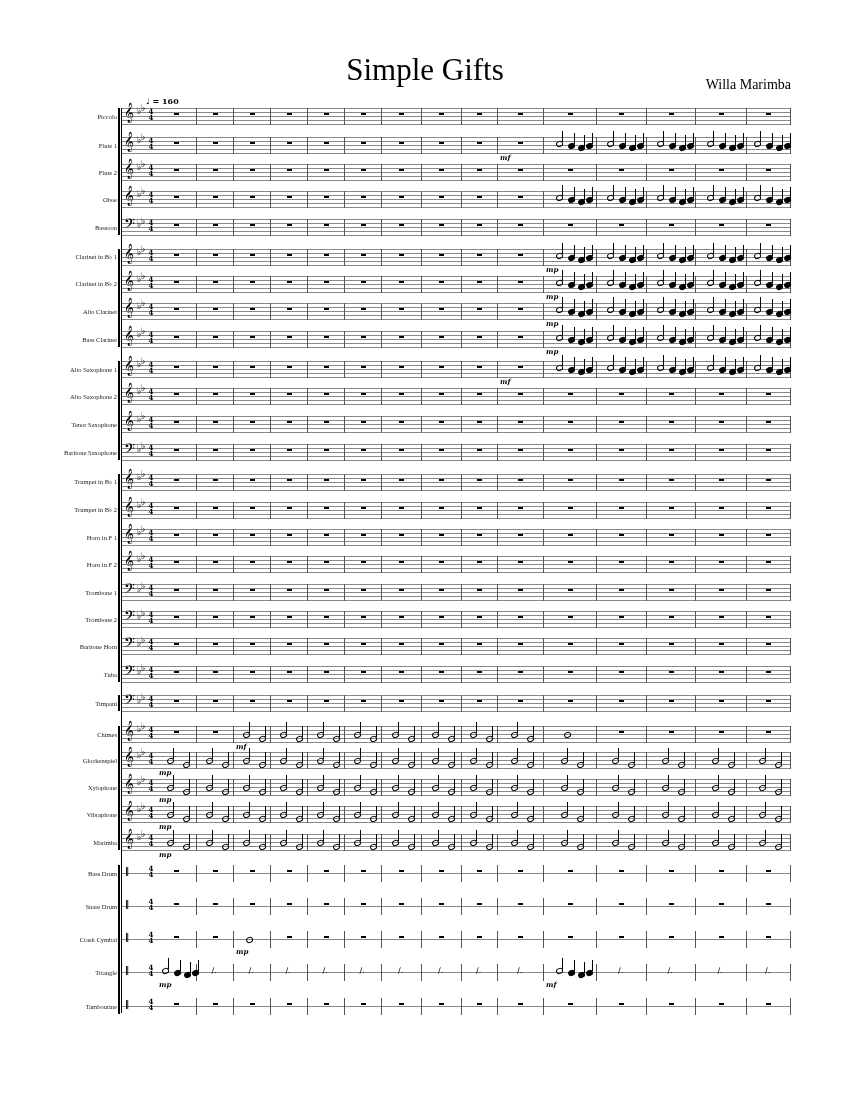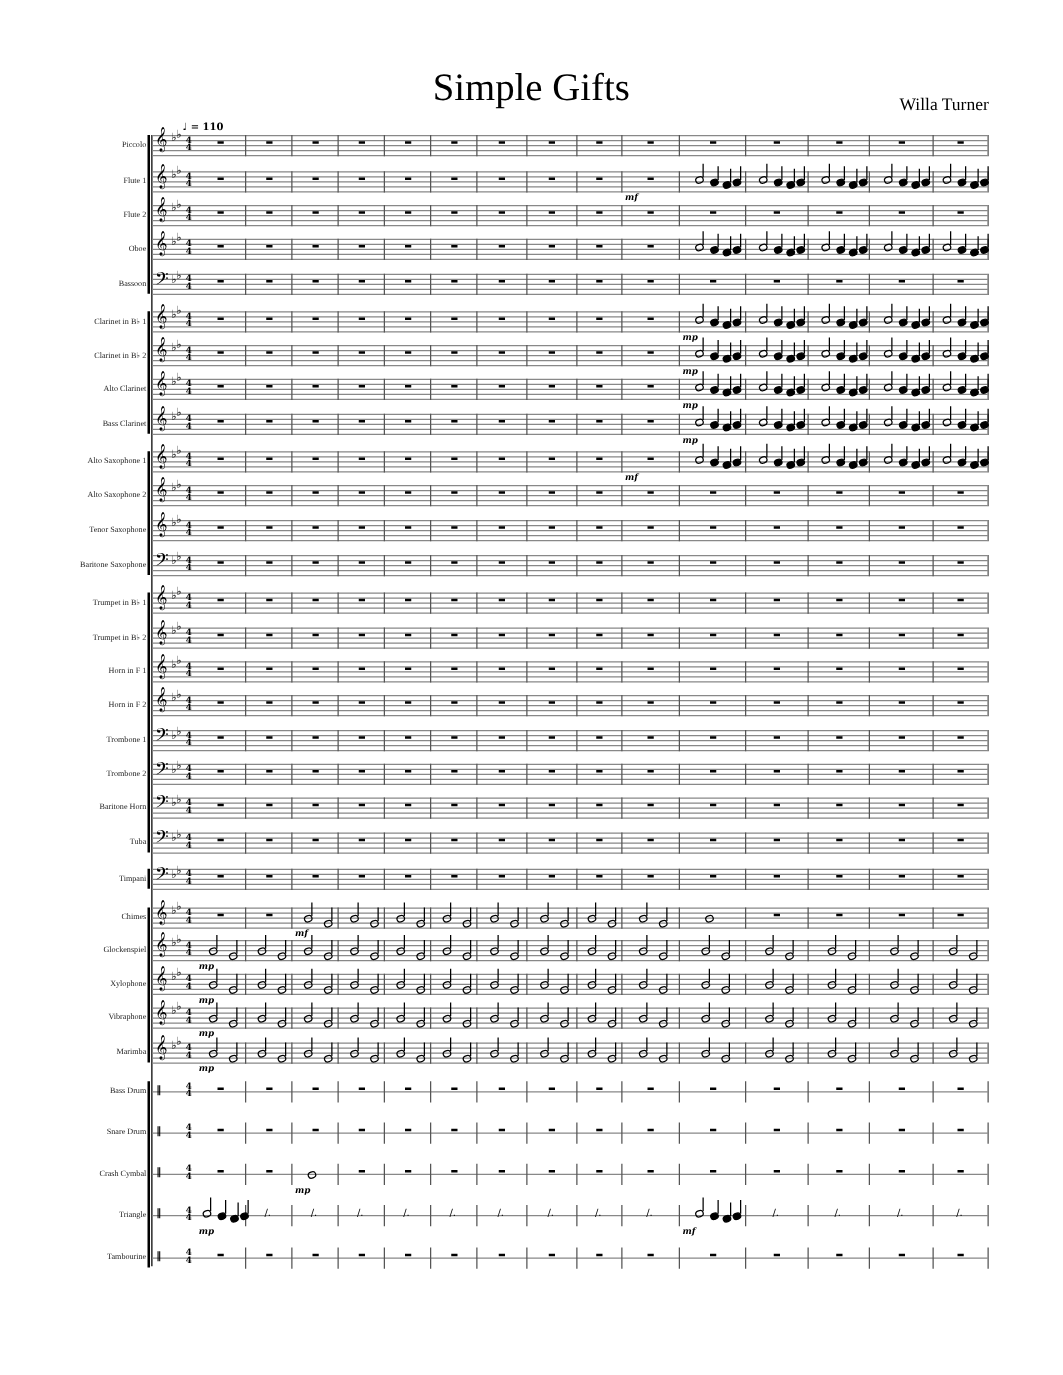--- a/index.html
+++ b/index.html
@@ -21,22 +21,22 @@
   .note.filled { background:#000; }
   .stem { position:absolute; width:1px; height:11px; background:#000; }
   .dyn { position:absolute; font-size:7px; font-style:italic; font-weight:bold; font-family:"DejaVu Serif", serif; }
   .perc-clef { position:absolute; font-size:8px; font-weight:bold; font-family:"DejaVu Sans", sans-serif; }
   .sim { position:absolute; font-size:8px; font-family:"DejaVu Sans", sans-serif; }
 </style>
 </head>
 <body>
 
 <div class="title">Simple Gifts</div>
-<div class="composer">Willa Turner</div>
-<div class="tempo">♩ = 110</div>
+<div class="composer">Willa Marimba</div>
+<div class="tempo">♩ = 160</div>
 
 <div id="score">
     <div class="system-line"></div>
     <div class="bracket" style="top: 108px; height: 127px;"></div>
     <div class="bracket" style="top: 249px; height: 98px;"></div>
     <div class="bracket" style="top: 361px; height: 99px;"></div>
     <div class="bracket" style="top: 474px; height: 208px;"></div>
     <div class="bracket" style="top: 695px; height: 16px;"></div>
     <div class="bracket" style="top: 726px; height: 124px;"></div>
     <div class="bracket" style="top: 865px; height: 149px;"></div>

